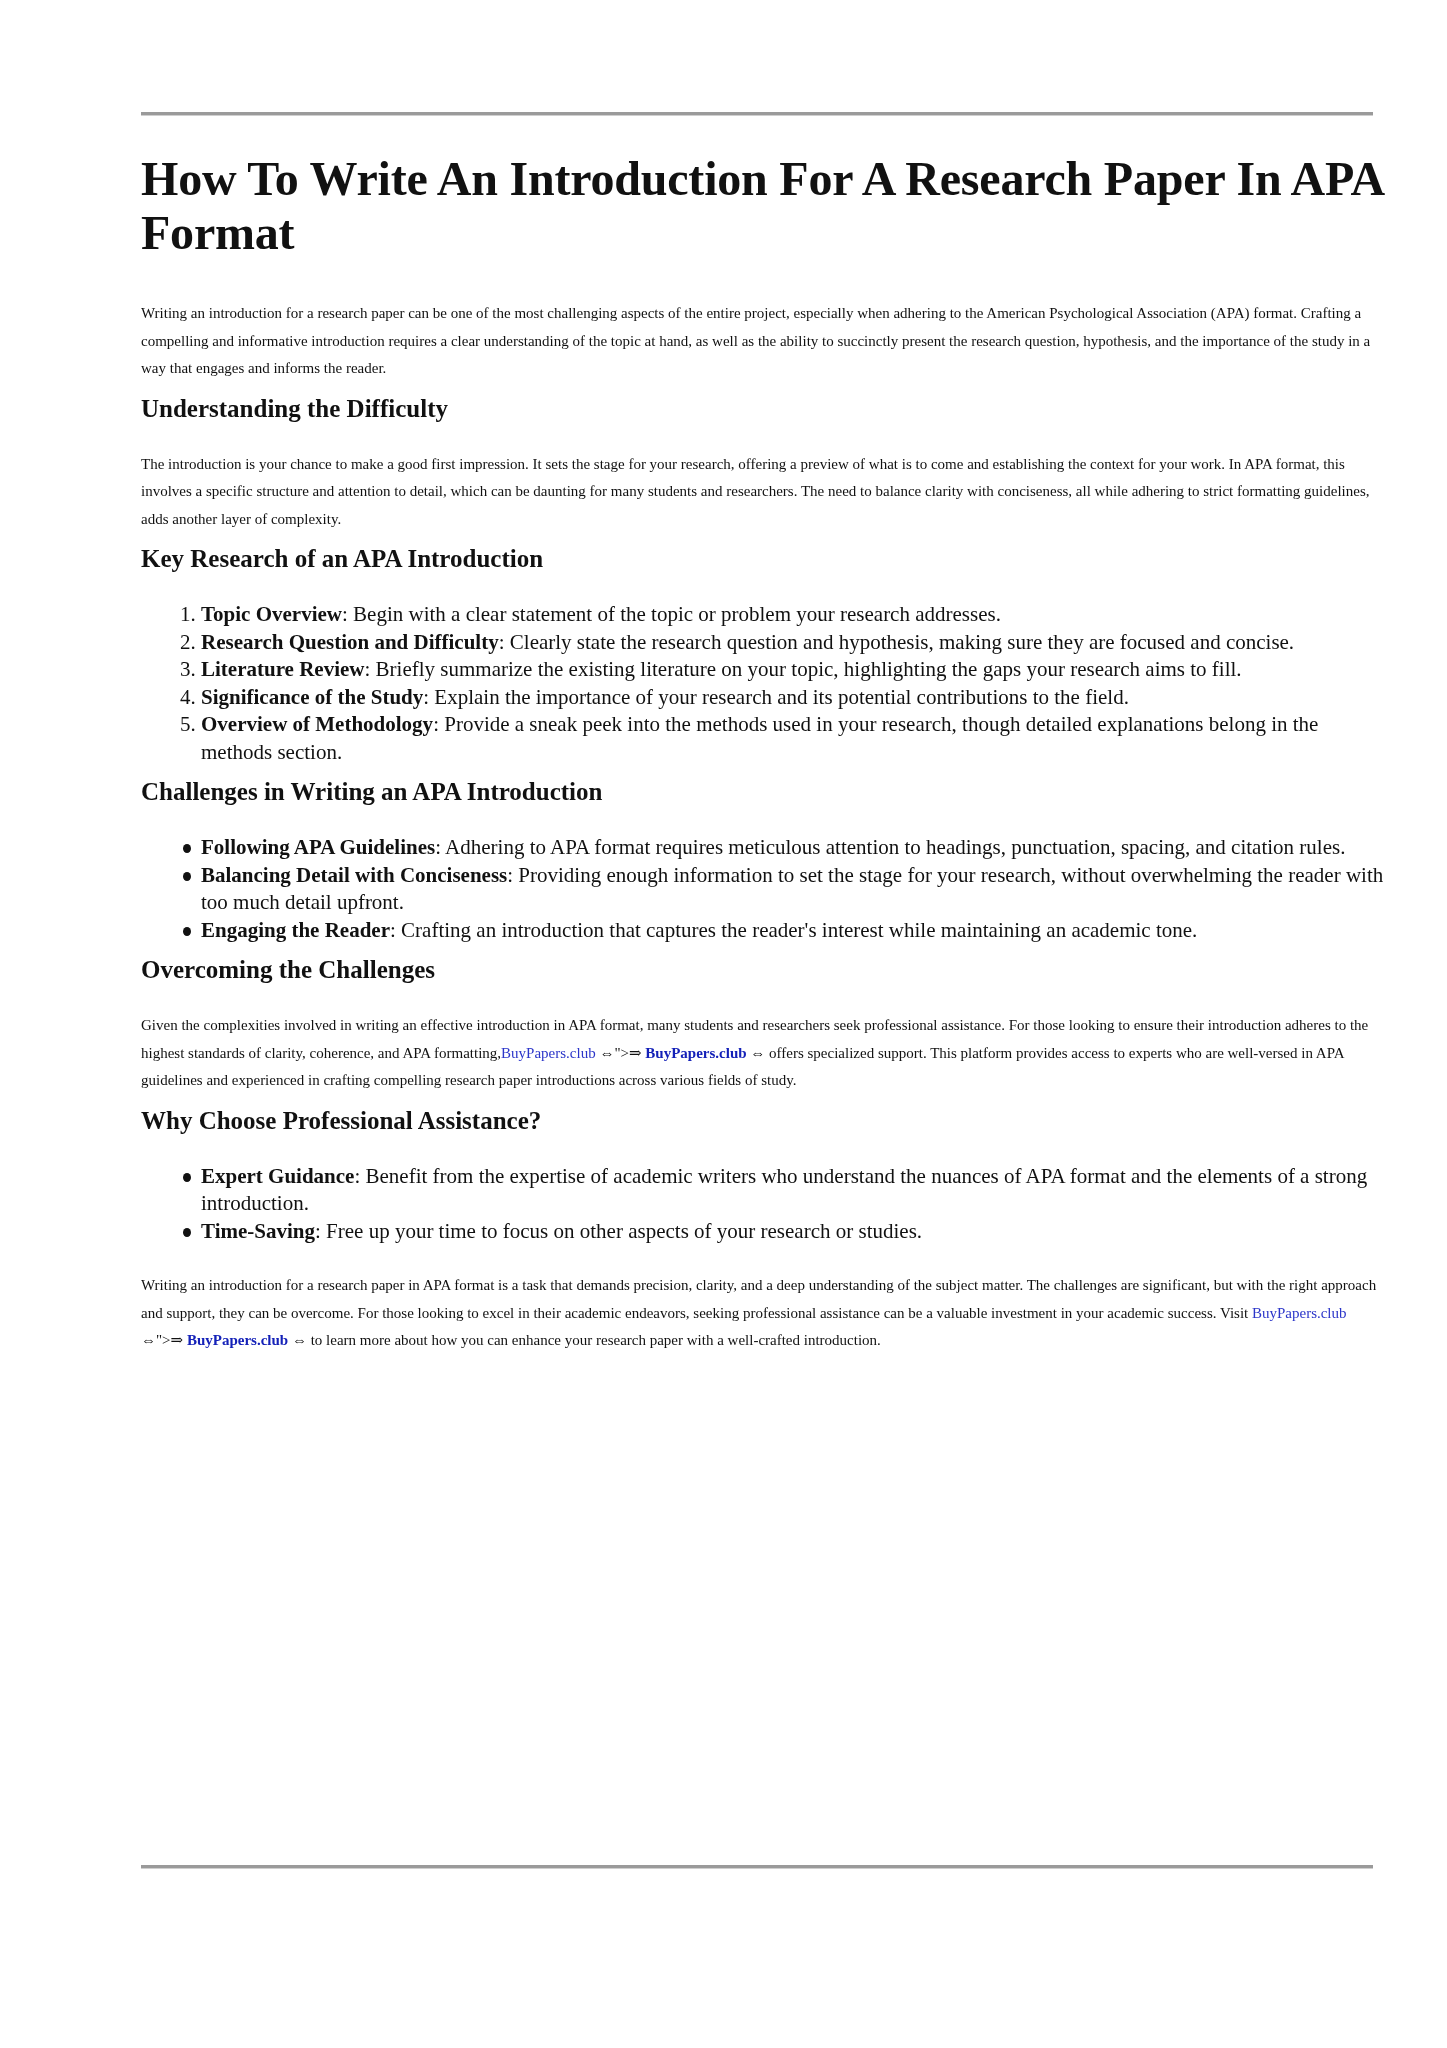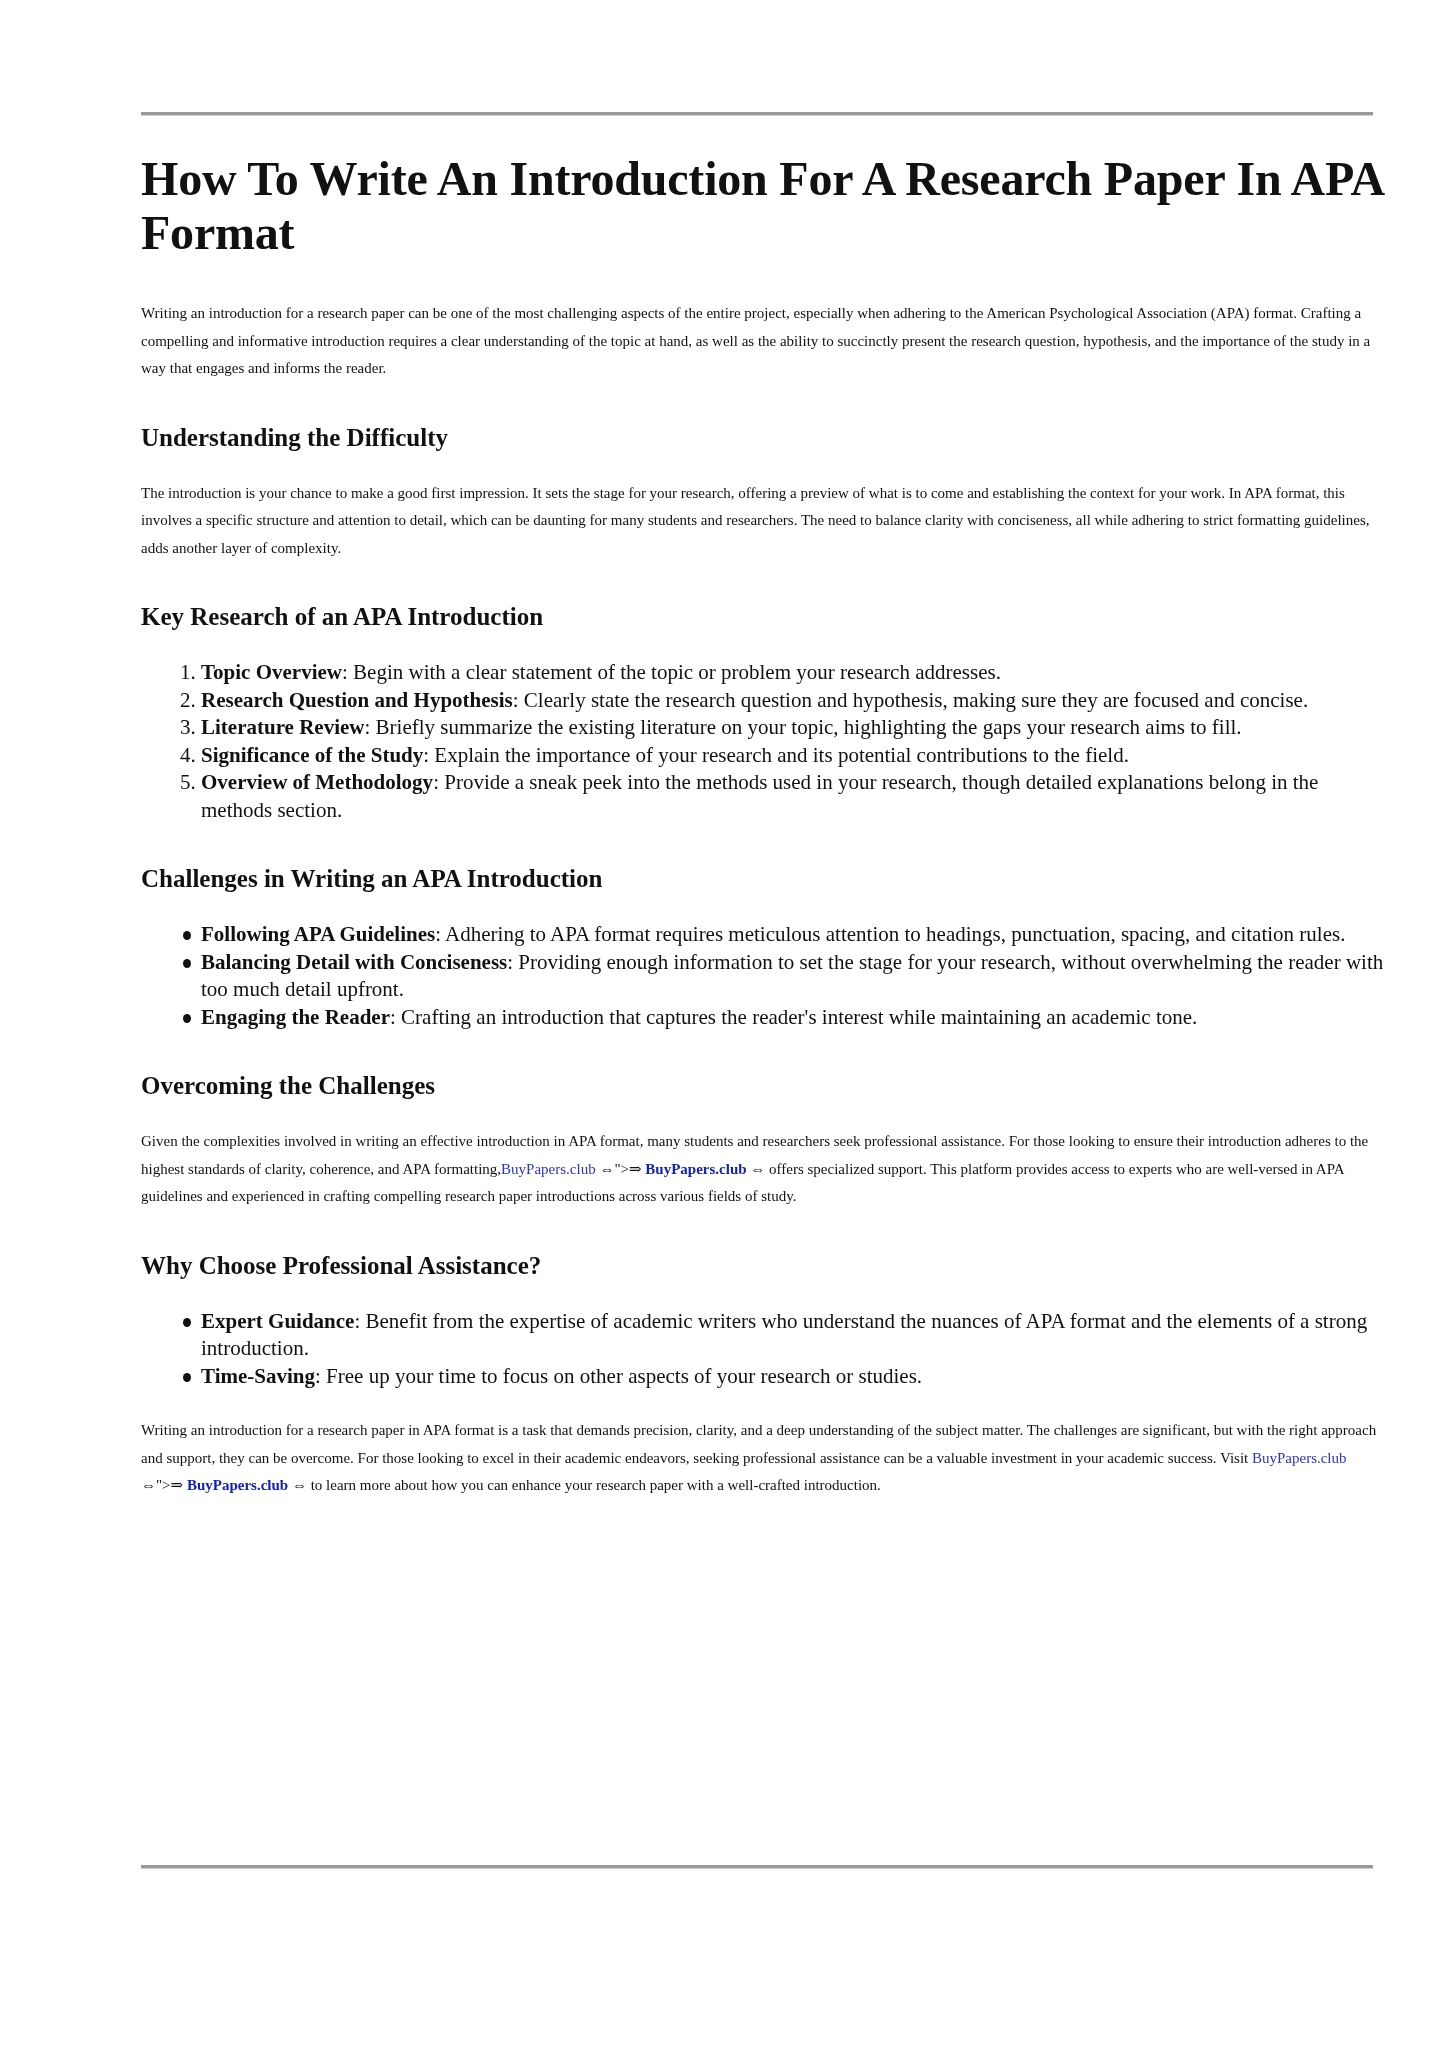--- a/index.html
+++ b/index.html
@@ -7,21 +7,21 @@
          font-family: "Liberation Serif", "DejaVu Serif", serif; color: #111111; }
   .page { position: absolute; left: 141px; top: 0; width: 1246px; }
   .rule { height: 3px; background: #9a9a9a; border-bottom: 1px solid #cfcfcf; width: 1232px; }
   .rule.top { position: absolute; top: 112px; left: 0; }
   .rule.bottom { position: absolute; top: 1865px; left: 0; }
   .content { position: absolute; top: 152px; left: 0; width: 1246px; }
   h1 { font-size: 48px; line-height: 54px; font-weight: bold; margin: 0 0 16px 0; letter-spacing: -0.2px; }
   p { font-size: 15px; line-height: 27.5px; margin: 0; }
   h2 { font-size: 25px; line-height: 30px; font-weight: bold; margin: 0; }
   .intro { margin-top: 40px; }
-  .sec h2 { margin-top: 40px; }
+  .sec h2 { margin-top: 11px; }
   .sec p { margin-top: 27px; }
   .sec ol, .sec ul { margin: 27px 0 0 0; padding: 0 0 0 60px; font-size: 21px; line-height: 27.5px; }
   .sec ul { list-style: none; }
   .sec ul li { position: relative; }
   .sec ul li::before { content: ""; position: absolute; left: -18px; top: 10px; width: 8px; height: 9px; border-radius: 50%; background: #111; }
   .sec ol li { padding-left: 0; }
   .sec ol li::marker { font-weight: normal; }
   b { font-weight: bold; }
   a.link { color: #2b35c9; text-decoration: none; }
   a.link.strong { color: #1421b8; font-weight: bold; }
@@ -40,21 +40,21 @@
 
     <section class="sec">
       <h2>Understanding the Difficulty</h2>
       <p>The introduction is your chance to make a good first impression. It sets the stage for your research, offering a preview of what is to come and establishing the context for your work. In APA format, this involves a specific structure and attention to detail, which can be daunting for many students and researchers. The need to balance clarity with conciseness, all while adhering to strict formatting guidelines, adds another layer of complexity.</p>
     </section>
 
     <section class="sec">
       <h2>Key Research of an APA Introduction</h2>
       <ol>
         <li><b>Topic Overview</b><span>:</span><span> Begin with a clear statement of the topic or problem your research addresses.</span></li>
-        <li><b>Research Question and Hypothesis</b><span>:</span><span> Clearly state the research question and hypothesis, making sure they are focused and concise.</span></li>
+        <li><b>Research Question and Difficulty</b><span>:</span><span> Clearly state the research question and hypothesis, making sure they are focused and concise.</span></li>
         <li><b>Literature Review</b><span>:</span><span> Briefly summarize the existing literature on your topic, highlighting the gaps your research aims to fill.</span></li>
         <li><b>Significance of the Study</b><span>:</span><span> Explain the importance of your research and its potential contributions to the field.</span></li>
         <li><b>Overview of Methodology</b><span>:</span><span> Provide a sneak peek into the methods used in your research, though detailed explanations belong in the methods section.</span></li>
       </ol>
     </section>
 
     <section class="sec">
       <h2>Challenges in Writing an APA Introduction</h2>
       <ul>
         <li><b>Following APA Guidelines</b><span>:</span><span> Adhering to APA format requires meticulous attention to headings, punctuation, spacing, and citation rules.</span></li>

